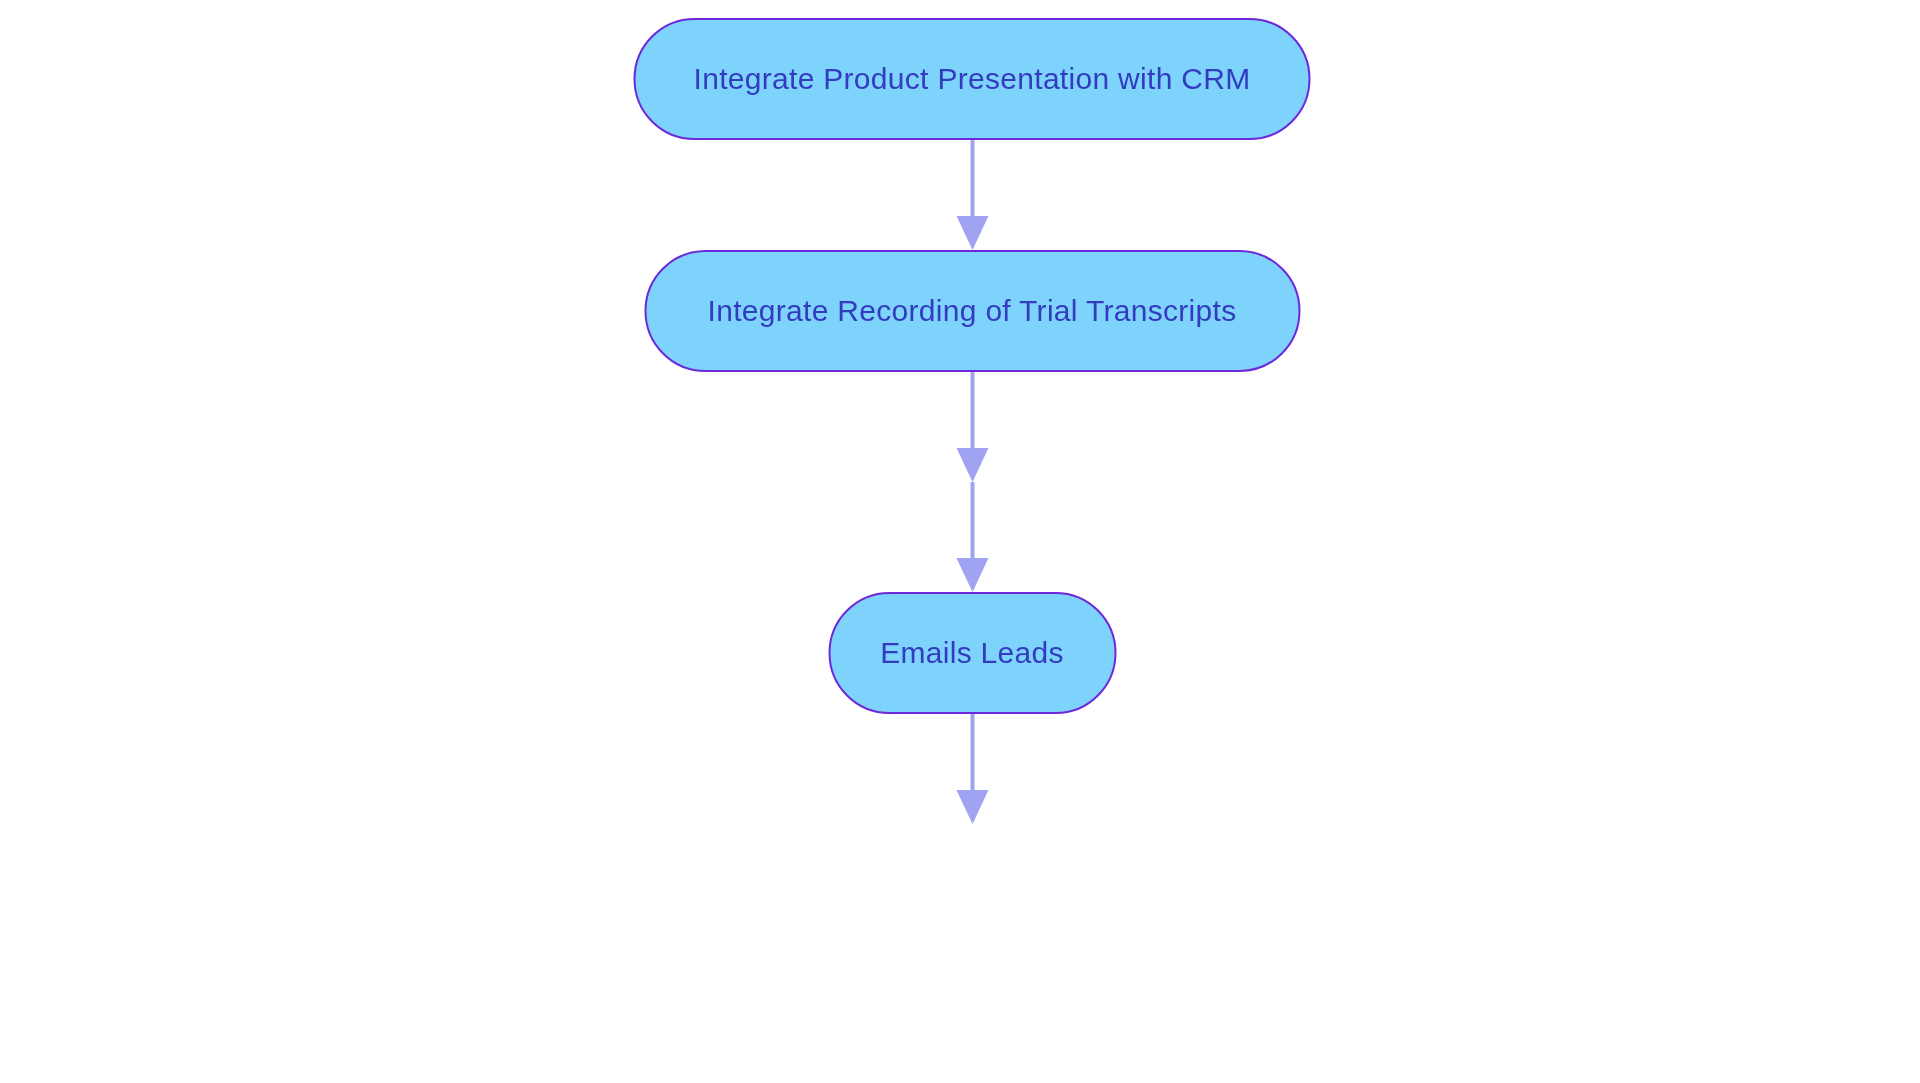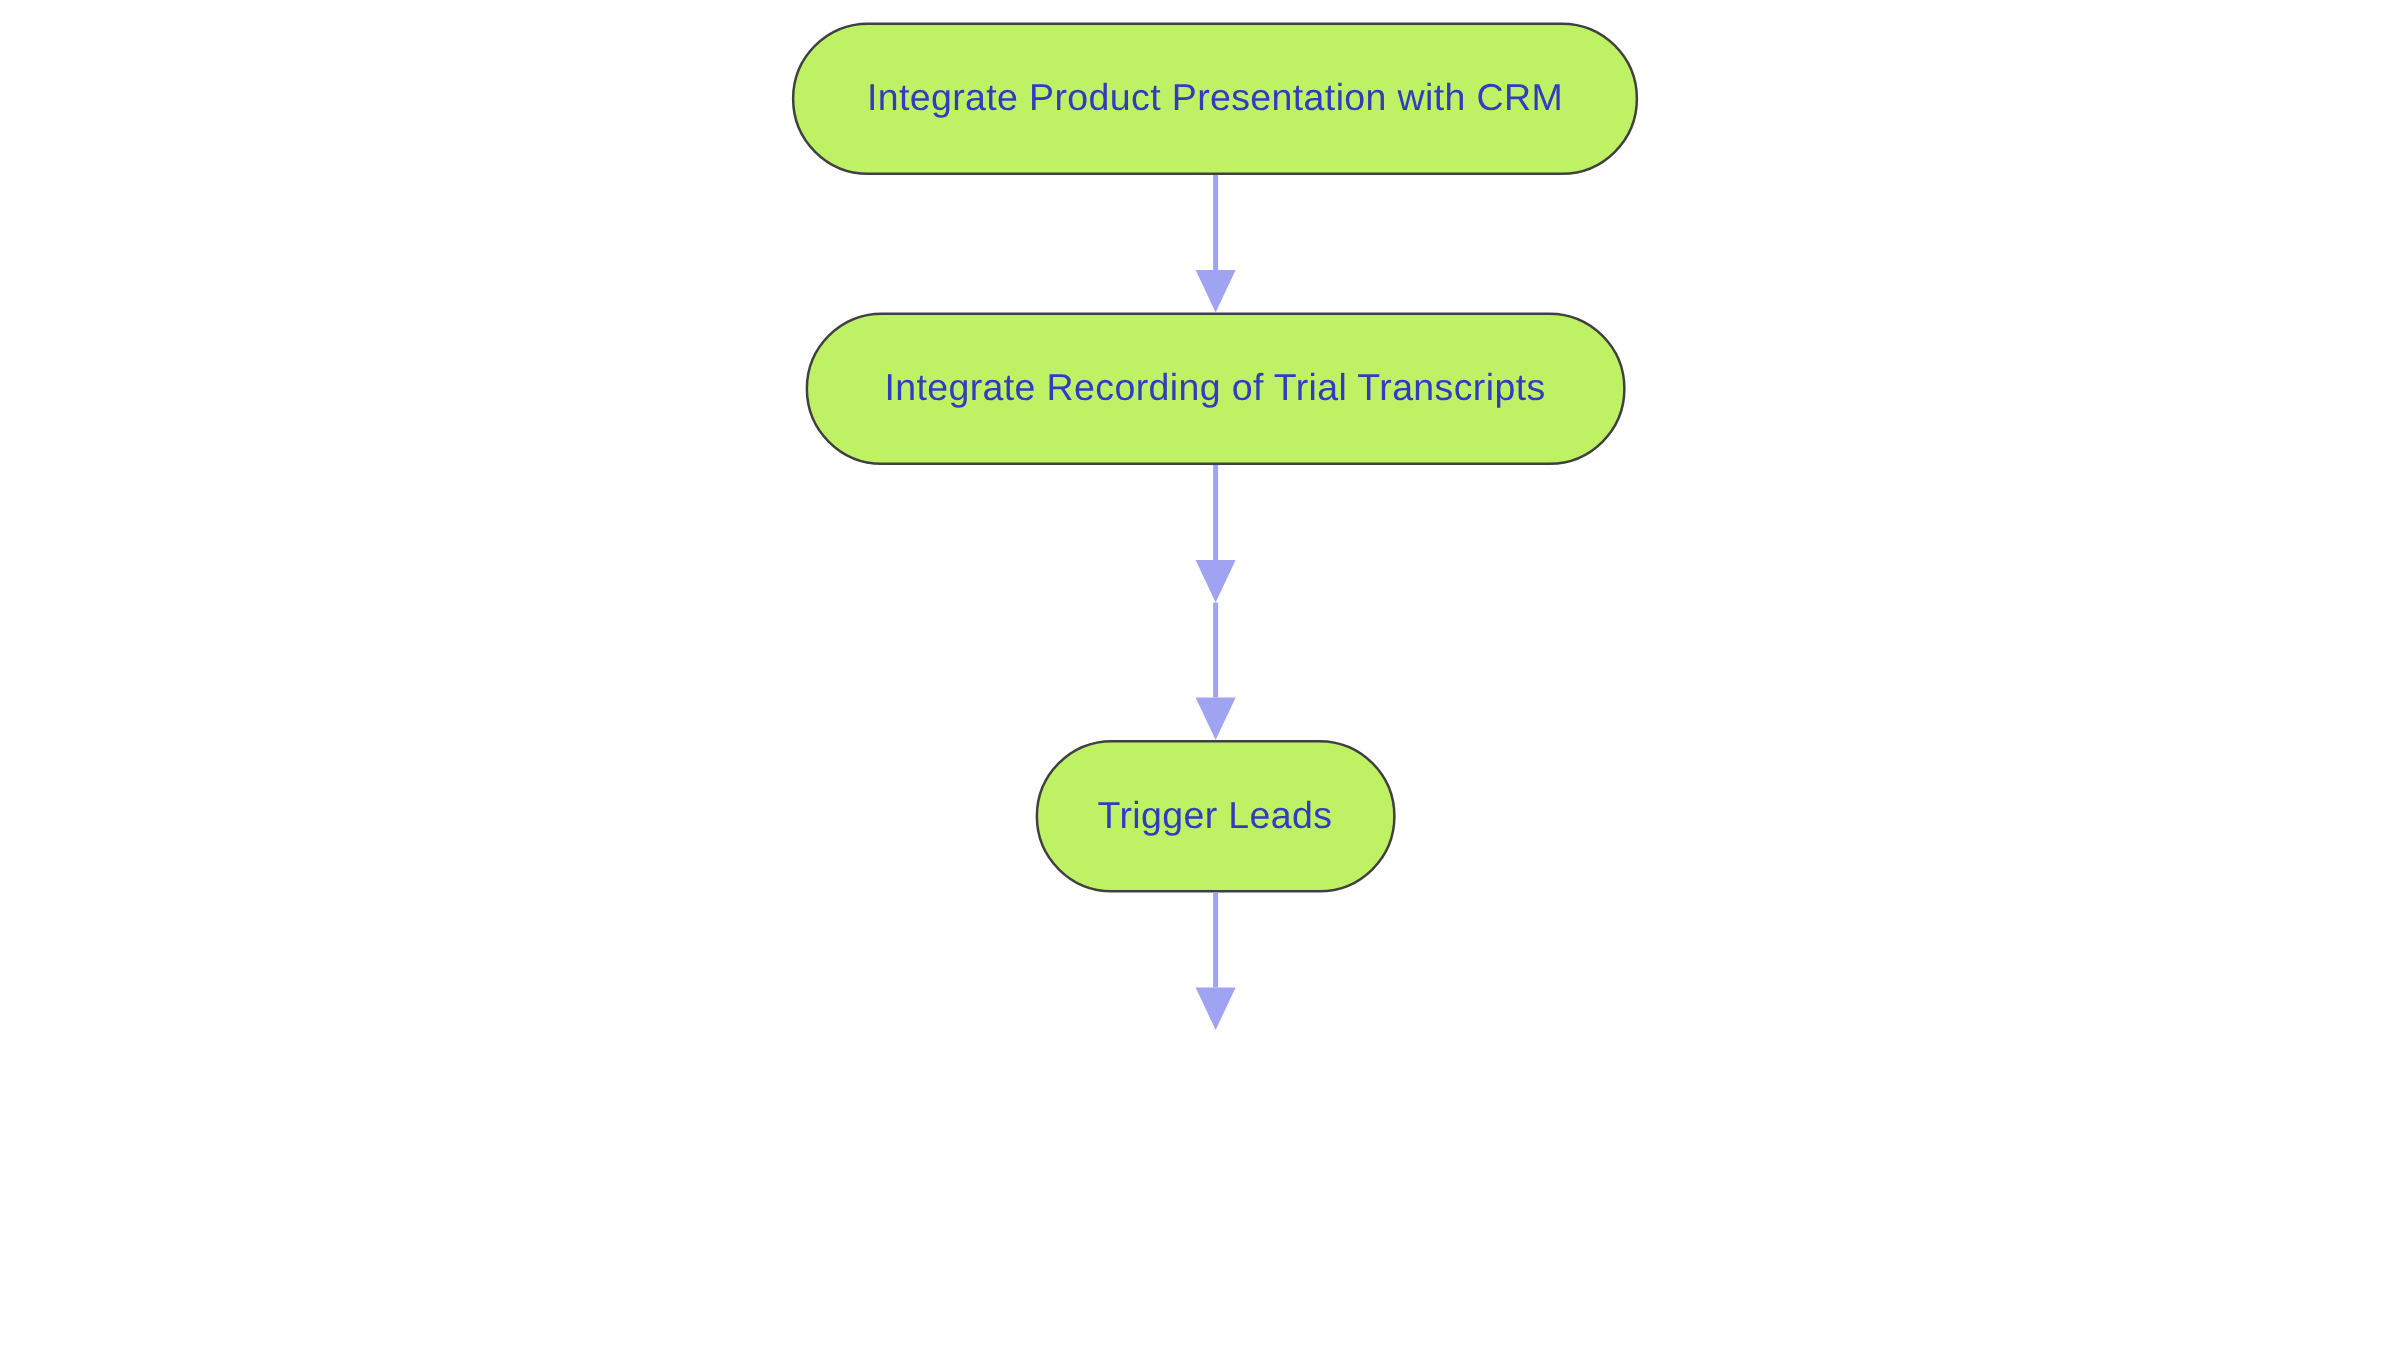--- a/index.html
+++ b/index.html
@@ -25,22 +25,22 @@
     top: 18px;
     transform: translateX(-50%);
     display: flex;
     flex-direction: column;
     align-items: center;
   }
 
   .node {
     height: 122px;
     border-radius: 61px;
-    background: #bef264;
-    border: 2px solid #404040;
+    background: #7dd3fc;
+    border: 2px solid #6d28d9;
     display: flex;
     align-items: center;
     justify-content: center;
     flex: 0 0 auto;
   }
 
   .node span {
     color: #333cbe;
     font-size: 30px;
     letter-spacing: 0.3px;
@@ -99,21 +99,21 @@
       <div class="head"></div>
     </div>
 
 
     <div class="arrow">
       <div class="shaft"></div>
       <div class="head"></div>
     </div>
 
     <div class="node node-4">
-      <span>Trigger Leads</span>
+      <span>Emails Leads</span>
     </div>
 
     <div class="arrow">
       <div class="shaft"></div>
       <div class="head"></div>
     </div>
 
 
   </div>
 </div>

